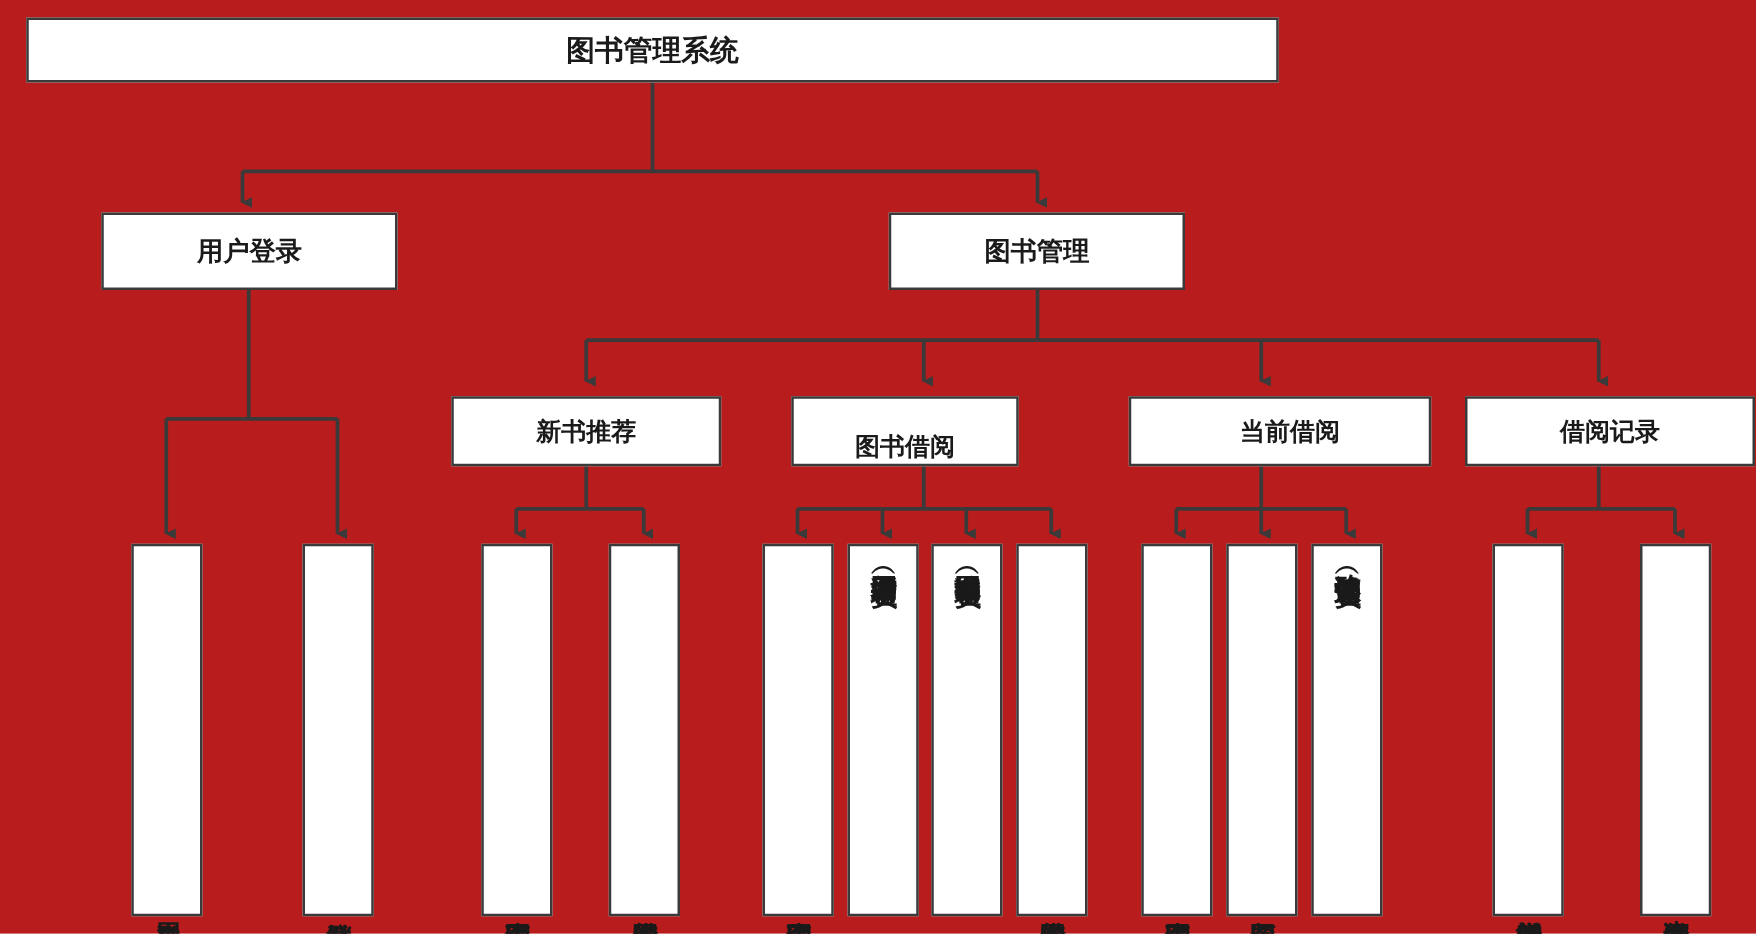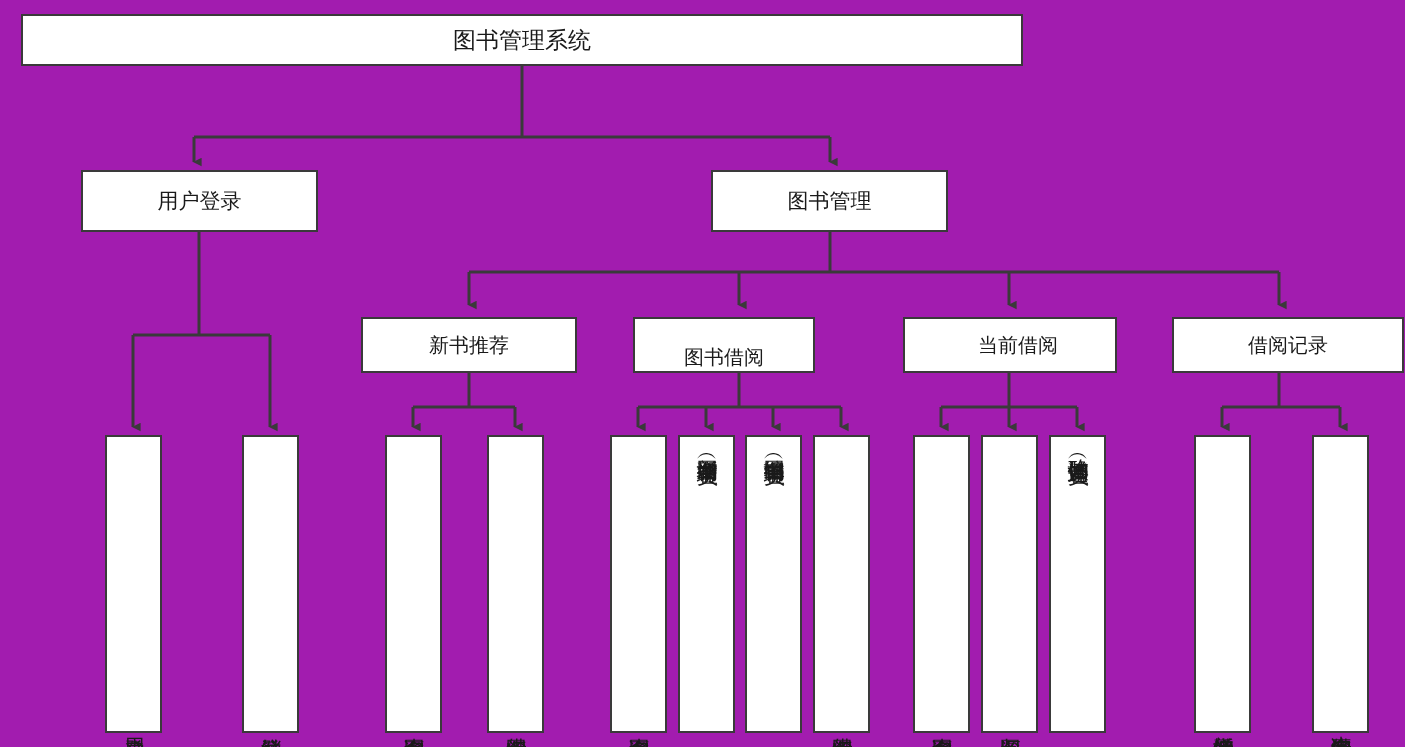--- a/index.html
+++ b/index.html
@@ -7,22 +7,23 @@
     padding: 0;
     background: #ffffff;
   }
   body {
     font-family: "DejaVu Sans", "Liberation Sans", sans-serif;
   }
   #canvas {
     position: relative;
     width: 1405px;
     height: 747px;
-    background: #a21caf;
+    background: #b91c1c;
     overflow: hidden;
+    font-weight: bold;
   }
   #wires {
     position: absolute;
     left: 0;
     top: 0;
     width: 1405px;
     height: 747px;
     pointer-events: none;
   }
   .node {
@@ -138,21 +139,21 @@
   <div class="node lvl3" style="left:361px; top:317px; width:216px; height:56px;">
     <span>新书推荐</span>
   </div>
 
   <div class="node lvl2" style="left:711px; top:170px; width:237px; height:62px;">
     <span>图书管理</span>
   </div>
   <div class="node lvl3" style="left:633px; top:317px; width:182px; height:56px;align-items:flex-end;">
     <span>图书借阅</span>
   </div>
-  <div class="node lvl3" style="left:903px; top:317px; width:214px; height:56px;padding-left:16px;">
+  <div class="node lvl3" style="left:903px; top:317px; width:242px; height:56px;padding-left:16px;">
     <span>当前借阅</span>
   </div>
   <div class="node lvl3" style="left:1172px; top:317px; width:232px; height:56px;">
     <span>借阅记录</span>
   </div>
 
   <div class="node leaf" style="left:105px; top:435px; width:57px; height:298px;">
     <span class="vtext">用户登录</span>
   </div>
   <div class="node leaf" style="left:242px; top:435px; width:57px; height:298px;">

